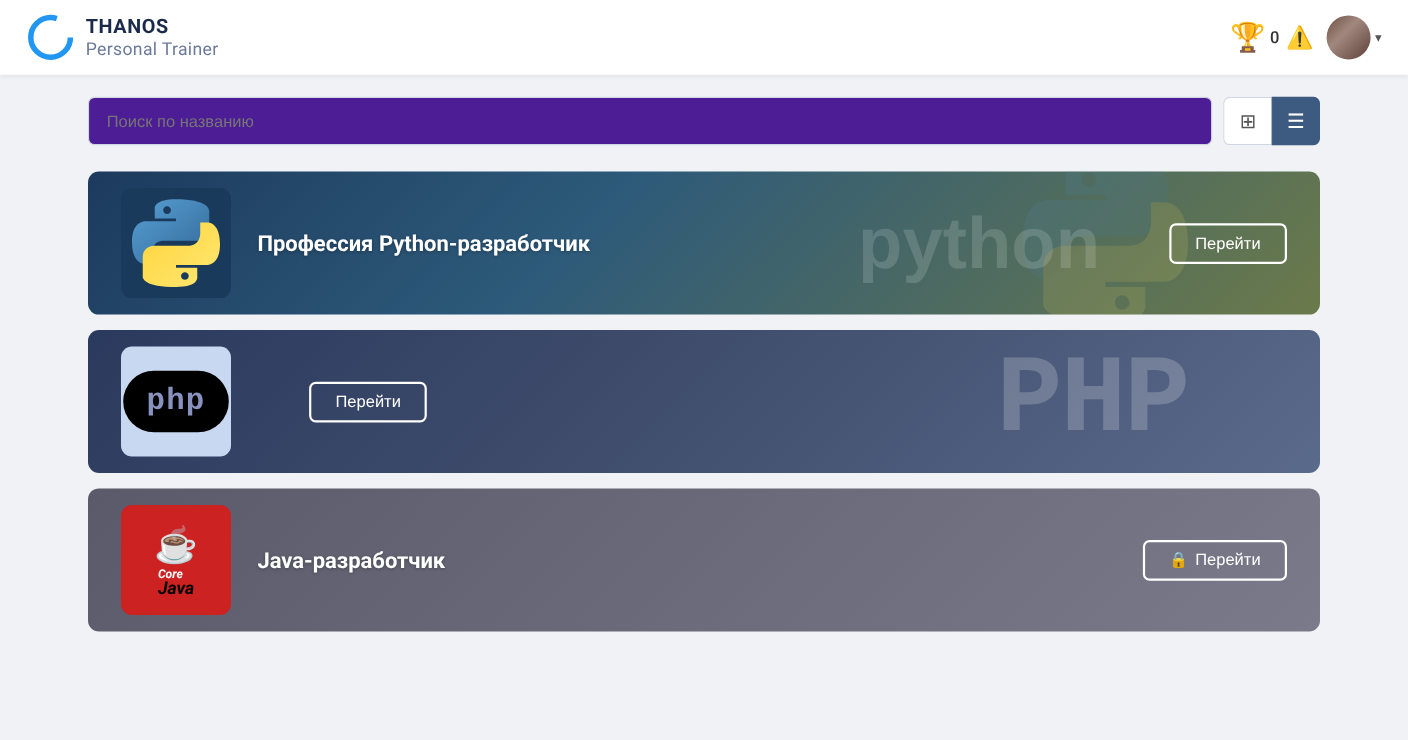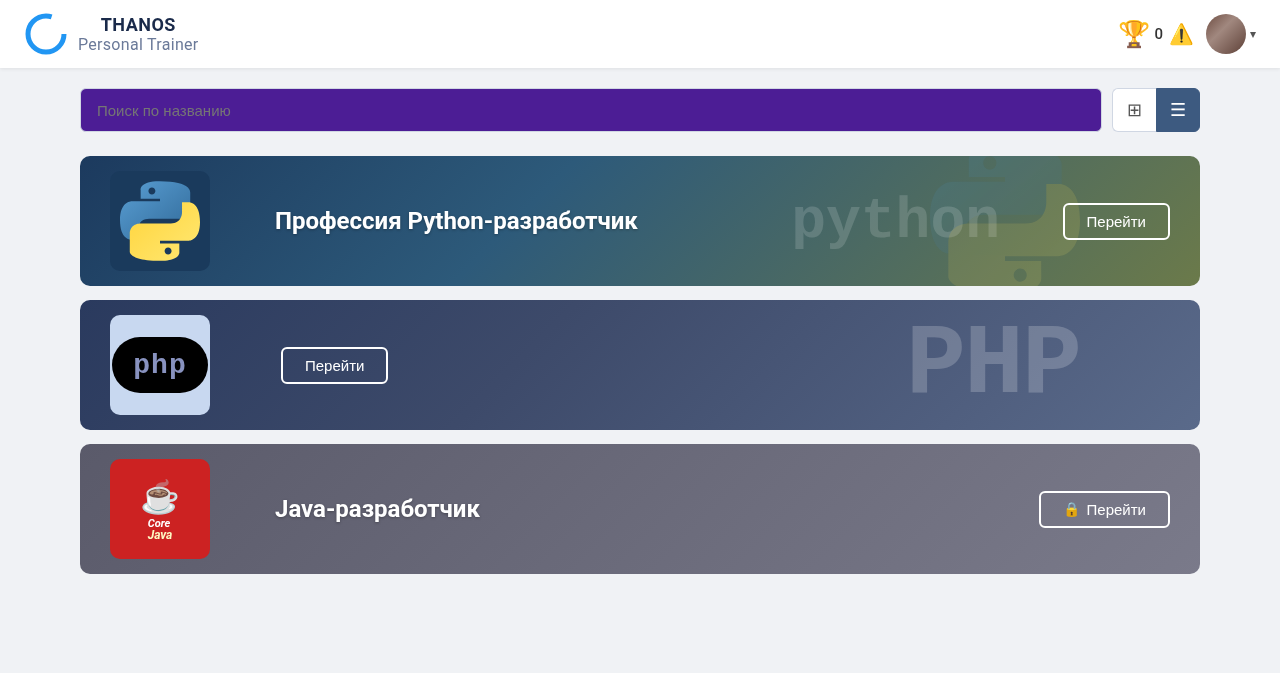--- a/index.html
+++ b/index.html
@@ -26,21 +26,20 @@
       gap: 10px;
     }
     .logo-ring {
       width: 44px;
       height: 44px;
     }
     .logo-text-block {
       display: flex;
       flex-direction: column;
       line-height: 1.2;
-      align-items: center;
     }
     .logo-title {
       font-size: 18px;
       font-weight: 700;
       color: #1a2a4a;
       letter-spacing: 0.5px;
     }
     .logo-subtitle {
       font-size: 16px;
       color: #6b7a99;
@@ -163,25 +162,24 @@
       height: 100px;
       border-radius: 10px;
       display: flex;
       align-items: center;
       justify-content: center;
       flex-shrink: 0;
       overflow: hidden;
     }
     .course-title {
       flex: 1;
-      font-size: 24px;
+      font-size: 20px;
       font-weight: 700;
       color: #fff;
       text-shadow: 0 1px 3px rgba(0,0,0,0.3);
-      margin-left: 41px;
     }
     .course-btn {
       border: 2px solid #fff;
       background: transparent;
       color: #fff;
       padding: 8px 22px;
       border-radius: 6px;
       font-size: 15px;
       cursor: pointer;
       display: flex;
@@ -319,21 +317,21 @@
             <linearGradient id="pyg2" x1="0%" y1="0%" x2="100%" y2="100%">
               <stop offset="0%" style="stop-color:#FFD43B"></stop>
               <stop offset="100%" style="stop-color:#FFE873"></stop>
             </linearGradient>
           </defs>
           <path d="M126.9 0C62.1 0 66.1 27.4 66.1 27.4L66.2 55.9H128V64H41.6S0 59.1 0 124.5c0 65.4 36.2 63.1 36.2 63.1H57.5V156.6s-1.2-36.2 35.6-36.2H190.3s34.4.6 34.4-33.3V35.7S230.2 0 126.9 0zM102.1 20.6c6.2 0 11.2 5 11.2 11.2s-5 11.2-11.2 11.2-11.2-5-11.2-11.2 5-11.2 11.2-11.2z" fill="url(#pyg1)"></path>
           <path d="M129.1 255c64.8 0 60.8-27.4 60.8-27.4l-.1-28.5H128v-8.1h86.4S256 196.2 256 130.8c0-65.4-36.2-63.1-36.2-63.1H198.5V99s1.2 36.2-35.6 36.2H65.7S31.3 134.6 31.3 168.5v55.8S25.8 255 129.1 255zm24.8-20.6c-6.2 0-11.2-5-11.2-11.2s5-11.2 11.2-11.2 11.2 5 11.2 11.2-5 11.2-11.2 11.2z" fill="url(#pyg2)"></path>
         </svg>
       </div>
       <div style="position:absolute;bottom:0;left:0;right:0;top:0;display:flex;align-items:center;justify-content:flex-end;padding-right:200px;pointer-events:none;">
-        <span style="font-size:58px;font-weight:900;opacity:0.15;color:#fff;font-family:Liberation Mono, monospace;">python</span>
+        <span style="font-size:66px;font-weight:900;opacity:0.15;color:#fff;font-family:Liberation Sans, sans-serif;">python</span>
       </div>
       <span class="course-title">Профессия Python-разработчик</span>
       <button class="course-btn">
         <span>Перейти</span>
       </button>
     </div>
   </div>
 
   <div class="course-card card-php">
     <div style="position:absolute;right:120px;top:50%;transform:translateY(-50%);opacity:0.2;pointer-events:none;font-size:100px;font-weight:900;color:#fff;font-family:'Courier New',monospace;letter-spacing:-2px;">PHP</div>
@@ -349,21 +347,21 @@
     </div>
   </div>
 
   <div class="course-card card-java">
     <div class="course-card-content">
       <div class="course-logo java-logo-bg" style="background:#cc2222;display:flex;align-items:center;justify-content:center;">
         <div class="java-logo-inner">
           <span style="font-size:32px;">☕</span>
           <div style="display:flex;flex-direction:column;align-items:flex-start;">
             <span style="font-size:11px;font-weight:700;color:#fff;font-style:italic;line-height:1;">Core</span>
-            <span style="font-size:12px;font-weight:700;color:#fef9c3;font-style:italic;line-height:1;">Java</span>
+            <span style="font-size:16px;font-weight:700;color:#000000;font-style:italic;line-height:1;">Java</span>
           </div>
         </div>
       </div>
       <span class="course-title">Java-разработчик</span>
       <button class="course-btn">
         <span class="lock-icon">🔒</span>
         <span>Перейти</span>
       </button>
     </div>
   </div>

